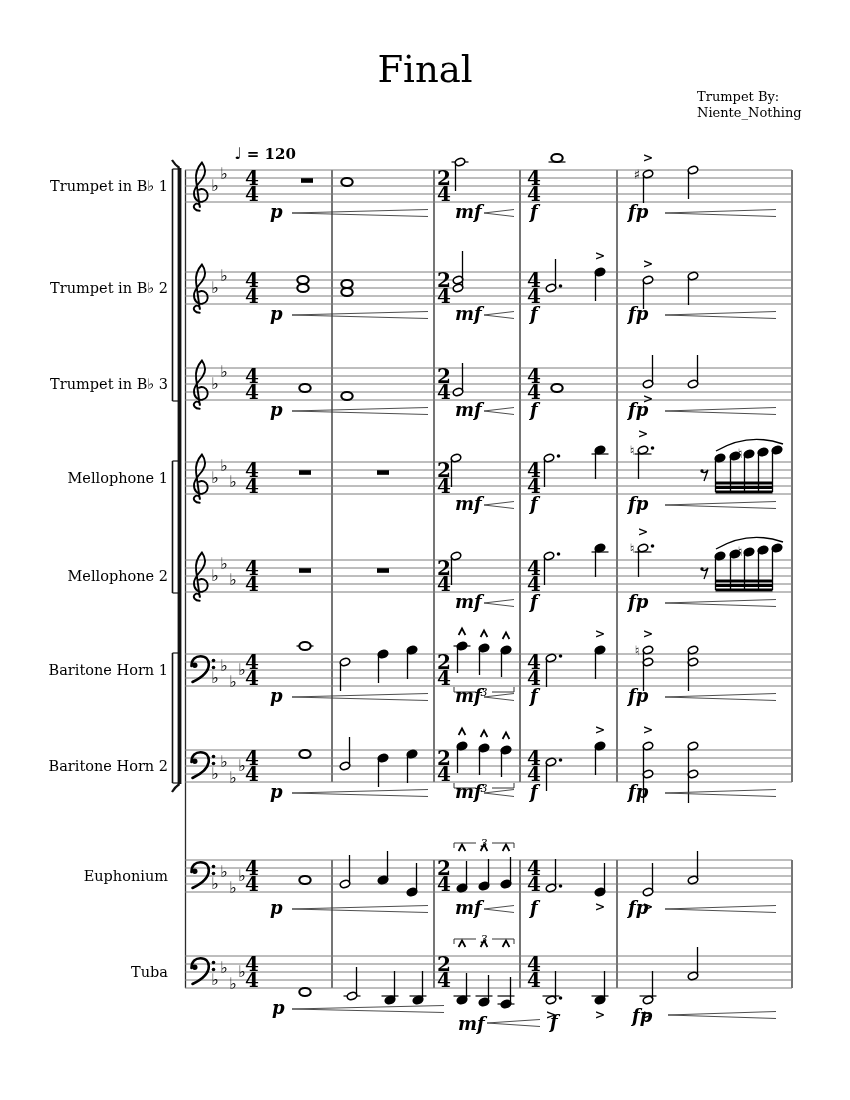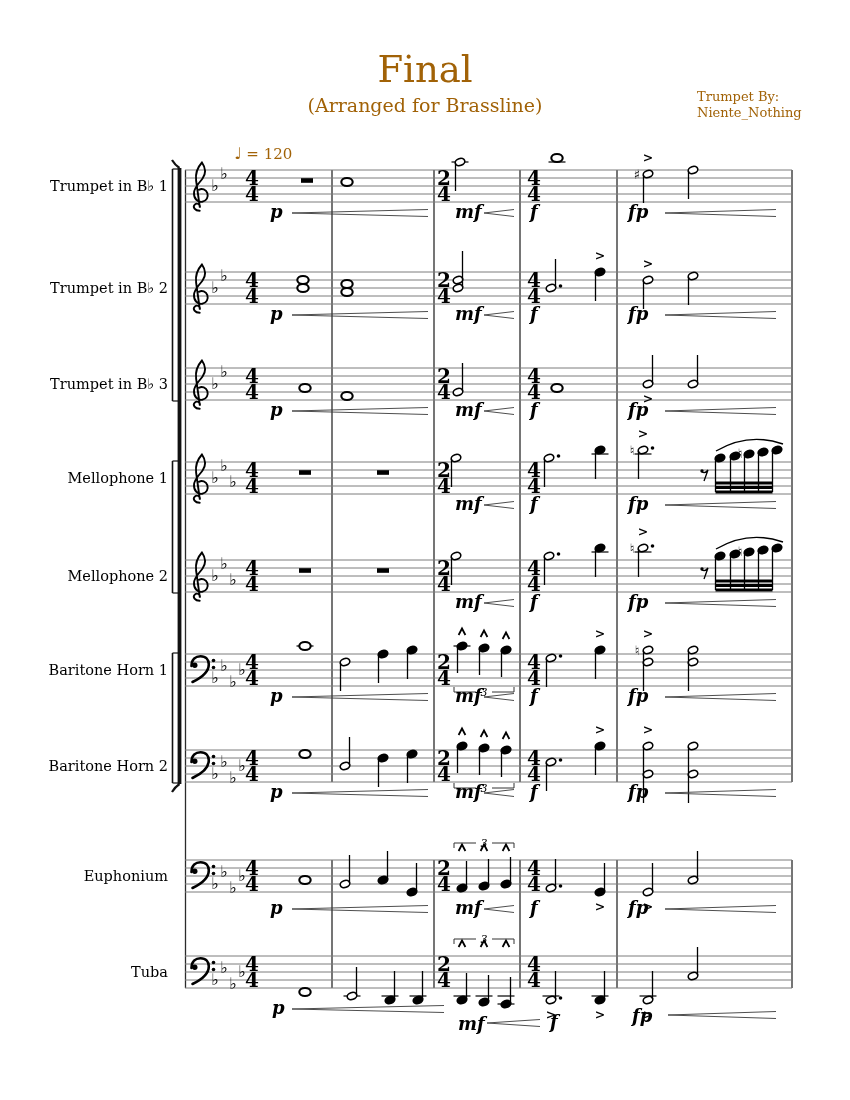--- a/index.html
+++ b/index.html
@@ -1,22 +1,22 @@
 <!DOCTYPE html>
 <html><head>
 <meta charset="utf-8">
 <style>
   html,body{margin:0;padding:0;background:#fff;}
   .page{position:relative;width:850px;height:1100px;background:#ffffff;overflow:hidden;
-        font-family:"DejaVu Serif","DejaVu Sans",serif;color:#a16207;}
+        font-family:"DejaVu Serif","DejaVu Sans",serif;color:#000000;}
   .title{position:absolute;top:48px;left:0;width:850px;text-align:center;
          font-size:37px;font-weight:400;}
   .subtitle{position:absolute;top:94px;left:0;width:850px;text-align:center;font-size:19px;}
   .composer{position:absolute;top:89px;left:697px;font-size:13px;line-height:16px;}
-  .tempo{position:absolute;top:144px;left:234px;font-weight:normal;font-size:15px;}
+  .tempo{position:absolute;top:144px;left:234px;font-weight:bold;font-size:15px;}
   .tempo .tnote{font-family:"DejaVu Sans",sans-serif;font-size:16px;}
   #score-svg{position:absolute;top:0;left:0;}
   #score-svg text{fill:#000;}
   .sl{stroke:#7d7d7d;stroke-width:1;}
   .bar{stroke:#2b2b2b;stroke-width:1.3;}
   .stem{stroke:#000;stroke-width:1.3;}
   .beam{stroke:#000;stroke-width:3;}
   .slur{fill:none;stroke:#000;stroke-width:1.4;}
   .clef{fill:none;stroke:#000;stroke-width:1.25;stroke-linecap:round;}
   .bclef{fill:none;stroke:#000;stroke-width:2.6;stroke-linecap:round;}
@@ -28,21 +28,20 @@
   .art{font-family:"DejaVu Serif",serif;font-weight:bold;font-size:12.5px;}
   .tri{font-family:"DejaVu Serif",serif;font-style:italic;font-size:11px;}
   .hp{stroke:#3a3a3a;stroke-width:0.9;}
   .brk{stroke:#111;}
 </style>
 </head>
 <body>
 
 <div class="page">
   <div class="title">Final</div>
-  <div class="subtitle">(Arranged for Brassline)</div>
   <div class="composer">
     <div>Trumpet By:</div>
     <div>Niente_Nothing</div>
   </div>
   <div class="tempo">
     <span class="tnote">♩</span>
     <span>= 120</span>
   </div>
   <svg id="score-svg" width="850" height="1100" viewBox="0 0 850 1100">
       <line x1="185.5" y1="170" x2="185.5" y2="988" class="bar"></line>

